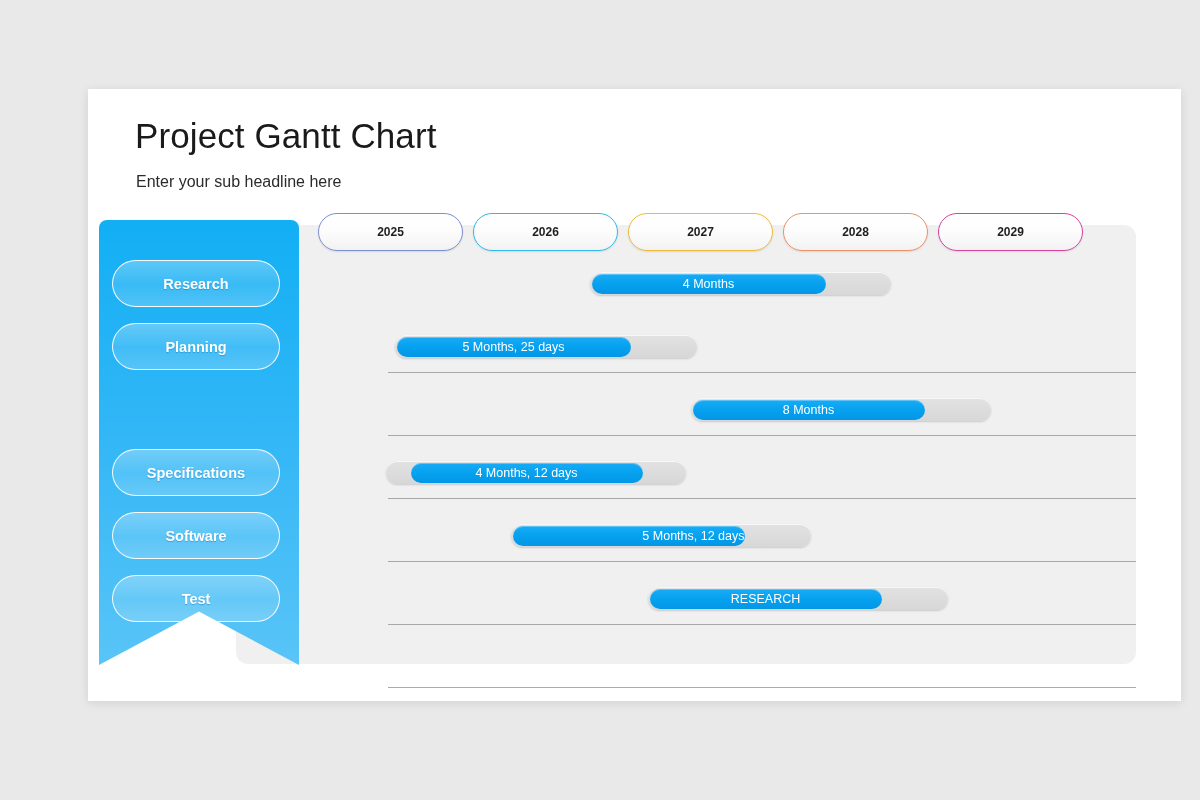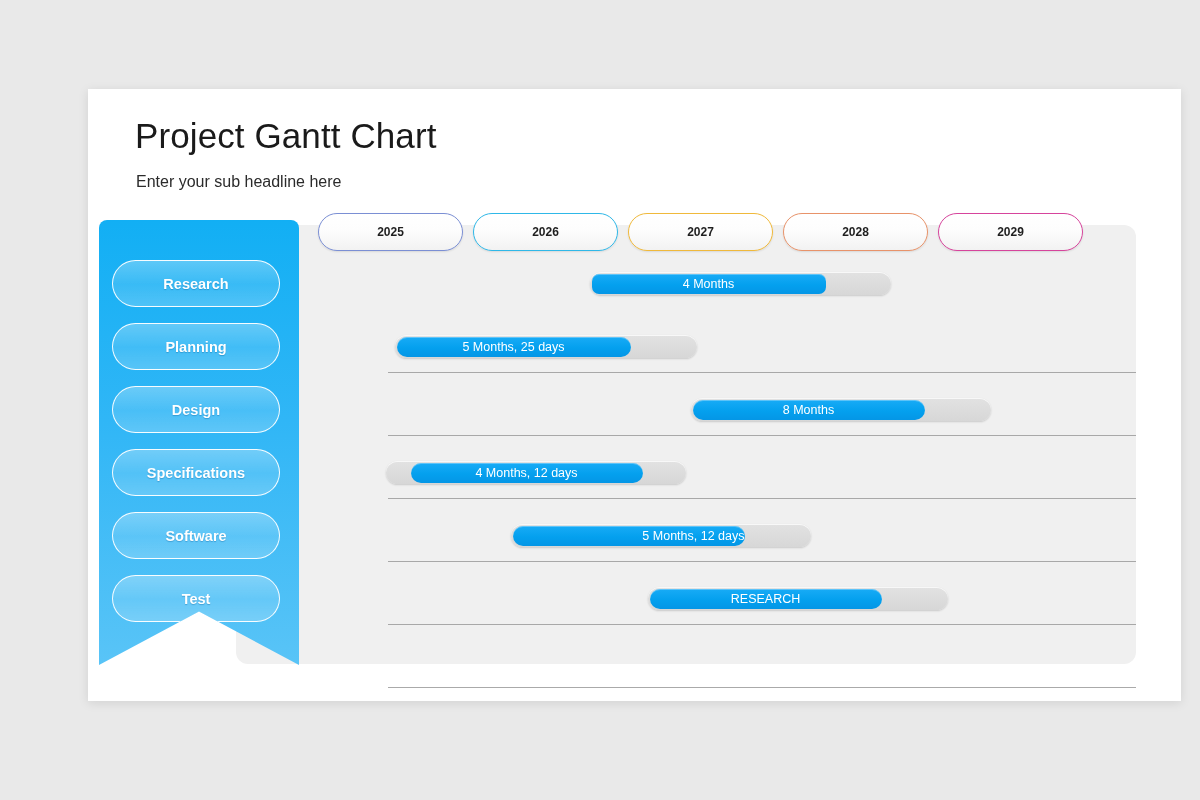--- a/index.html
+++ b/index.html
@@ -182,37 +182,34 @@
     </div>
   </div>
 
 <div id="ribbon">
     <div class="phase-pill" style="top: 40px;">
       <span>Research</span>
     </div>
     <div class="phase-pill" style="top: 103px;">
       <span>Planning</span>
     </div>
-    <div class="phase-pill" style="top: 166px;">
-      <span>Design</span>
-    </div>
     <div class="phase-pill" style="top: 229px;">
       <span>Specifications</span>
     </div>
     <div class="phase-pill" style="top: 292px;">
       <span>Software</span>
     </div>
     <div class="phase-pill" style="top: 355px;">
       <span>Test</span>
     </div>
   </div>
 
 <div id="bars-layer">
     <div class="bar-track" style="left: 590px; top: 272px; width: 301px;">
-      <div class="bar-fill" style="width: 234px; border-radius: 7px;">
+      <div class="bar-fill" style="width: 234px;">
         <span>4 Months</span>
       </div>
     </div>
     <div class="bar-track" style="left: 395px; top: 335px; width: 302px;">
       <div class="bar-fill" style="width: 234px;">
         <span>5 Months, 25 days</span>
       </div>
     </div>
     <div class="bar-track" style="left: 691px; top: 398px; width: 300px;">
       <div class="bar-fill" style="width: 232px;">

